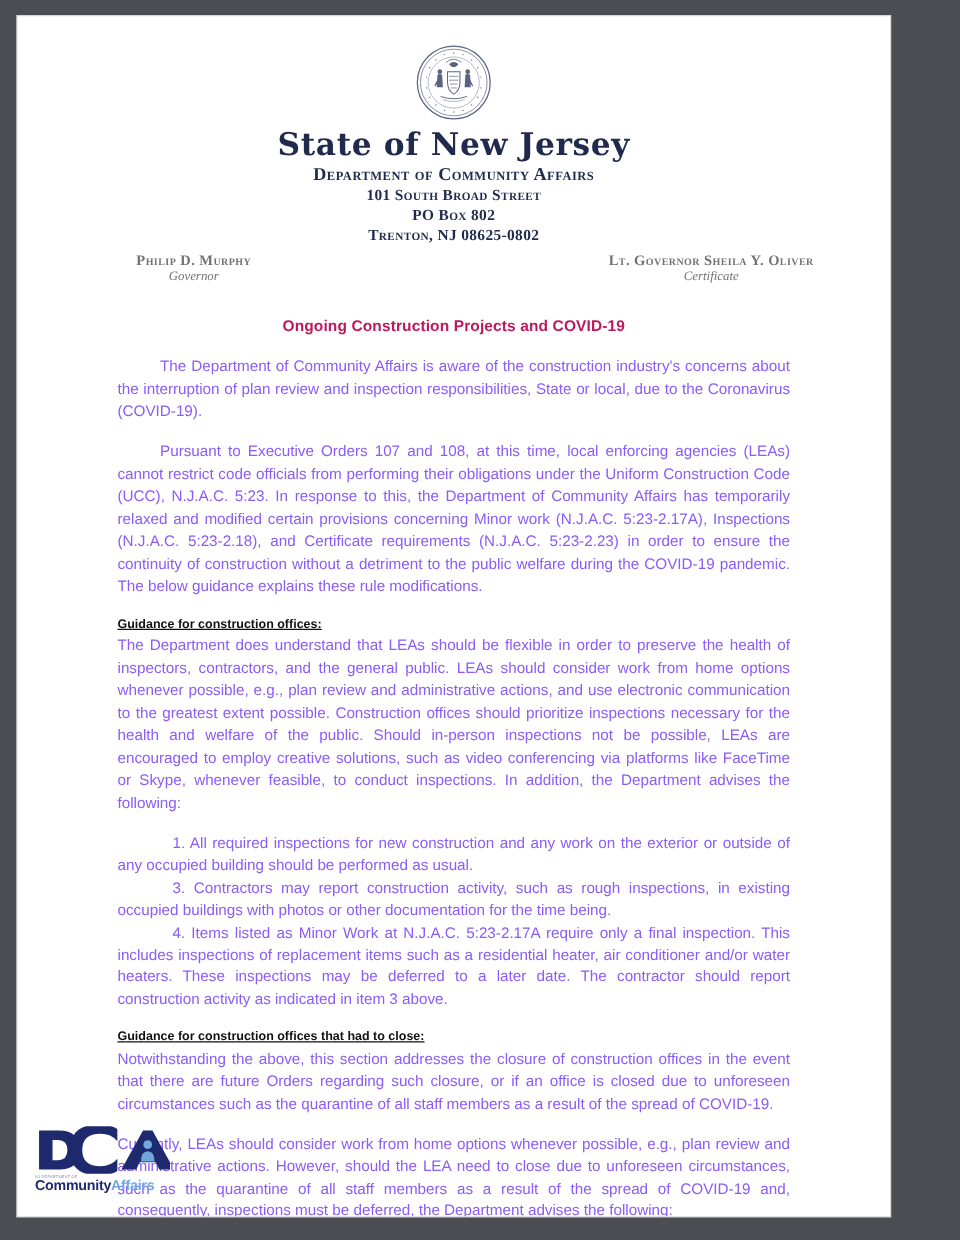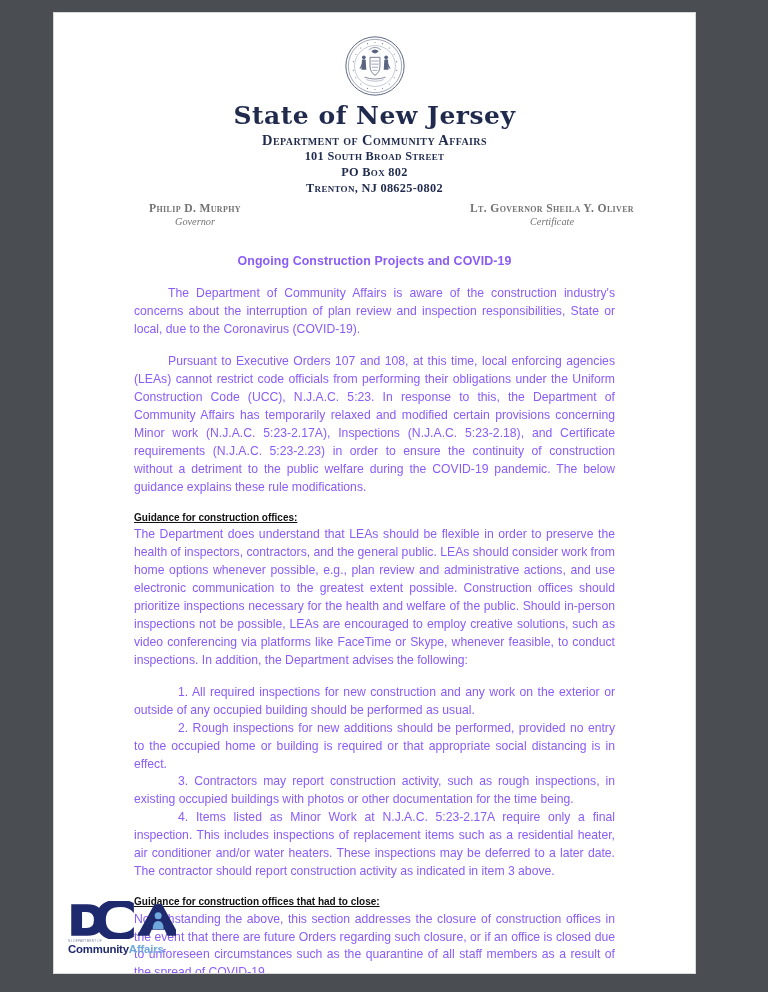--- a/index.html
+++ b/index.html
@@ -10,26 +10,25 @@
   body {
     width: 768px;
     height: 992px;
     overflow: hidden;
     font-family: "Liberation Sans", sans-serif;
   }
   .page {
     position: absolute;
     left: 14px;
     top: 13px;
-    width: 641px;
+    width: 698px;
     height: 960px;
     background: #ffffff;
     box-shadow: 0 0 0 1px #d8d8d8;
     overflow: hidden;
-    margin-left: 40px;
   }
 
   
   .letterhead {
     text-align: center;
     padding-top: 22px;
   }
   .seal {
     width: 62px;
     height: 62px;
@@ -94,21 +93,21 @@
 
   
   .body-area {
     padding: 0 80px 0 80px;
     margin-top: 12px;
   }
   .doc-title {
     text-align: center;
     font-size: 12.4px;
     font-weight: bold;
-    color: #8b5cf6;
+    color: #be185d;
     margin-bottom: 17px;
     letter-spacing: 0.1px;
   }
   p.para {
     margin: 0 0 14px 0;
     font-size: 12.2px;
     line-height: 1.47;
     color: #8b5cf6;
     text-align: justify;
     text-justify: inter-word;
@@ -261,21 +260,20 @@
   <div class="body-area">
 
     <div class="doc-title">Ongoing Construction Projects and COVID-19</div>
 
     <p class="para indent">The Department of Community Affairs is aware of the construction industry's concerns about the interruption of plan review and inspection responsibilities, State or local, due to the Coronavirus (COVID-19).</p>
     <p class="para indent">Pursuant to Executive Orders 107 and 108, at this time, local enforcing agencies (LEAs) cannot restrict code officials from performing their obligations under the Uniform Construction Code (UCC), N.J.A.C. 5:23.  In response to this, the Department of Community Affairs has temporarily relaxed and modified certain provisions concerning Minor work (N.J.A.C. 5:23-2.17A), Inspections (N.J.A.C. 5:23-2.18), and Certificate requirements (N.J.A.C. 5:23-2.23) in order to ensure the continuity of construction without a detriment to the public welfare during the COVID-19 pandemic.   The below guidance explains these rule modifications.</p>
 
     <div class="section-head">Guidance for construction offices:</div>
     <p class="para tight">The Department does understand that LEAs should be flexible in order to preserve the health of inspectors, contractors, and the general public.  LEAs should consider work from home options whenever possible, e.g., plan review and administrative actions, and use electronic communication to the greatest extent possible.  Construction offices should prioritize inspections necessary for the health and welfare of the public.   Should in-person inspections not be possible, LEAs are encouraged to employ creative solutions, such as video conferencing via platforms like FaceTime or Skype, whenever feasible, to conduct inspections.  In addition, the Department advises the following:</p>
     <p class="para numbered">1. All required inspections for new construction and any work on the exterior or outside of any occupied building should be performed as usual.</p>
-    <p class="para numbered">2. Rough inspections for new additions should be performed, provided no entry to the occupied home or building is required or that appropriate social distancing is in effect.</p>
     <p class="para numbered">3. Contractors may report construction activity, such as rough inspections, in existing occupied buildings with photos or other documentation for the time being.</p>
     <p class="para numbered">4. Items listed as Minor Work at N.J.A.C. 5:23-2.17A require only a final inspection.  This includes inspections of replacement items such as a residential heater, air conditioner and/or water heaters.  These inspections may be deferred to a later date.   The contractor should report construction activity as indicated in item 3 above.</p>
 
     <div class="section-head gap-before">Guidance for construction offices that had to close:</div>
     <p class="para">Notwithstanding the above, this section addresses the closure of construction offices in the event that there are future Orders regarding such closure, or if an office is closed due to unforeseen circumstances such as the quarantine of all staff members as a result of the spread of COVID-19.</p>
     <p class="para">Currently, LEAs should consider work from home options whenever possible, e.g., plan review and administrative actions.  However, should the LEA need to close due to unforeseen circumstances, such as the quarantine of all staff members as a result of the spread of COVID-19 and, consequently, inspections must be deferred, the Department advises the following:</p>
   </div>
 
   <div class="footer">
 

